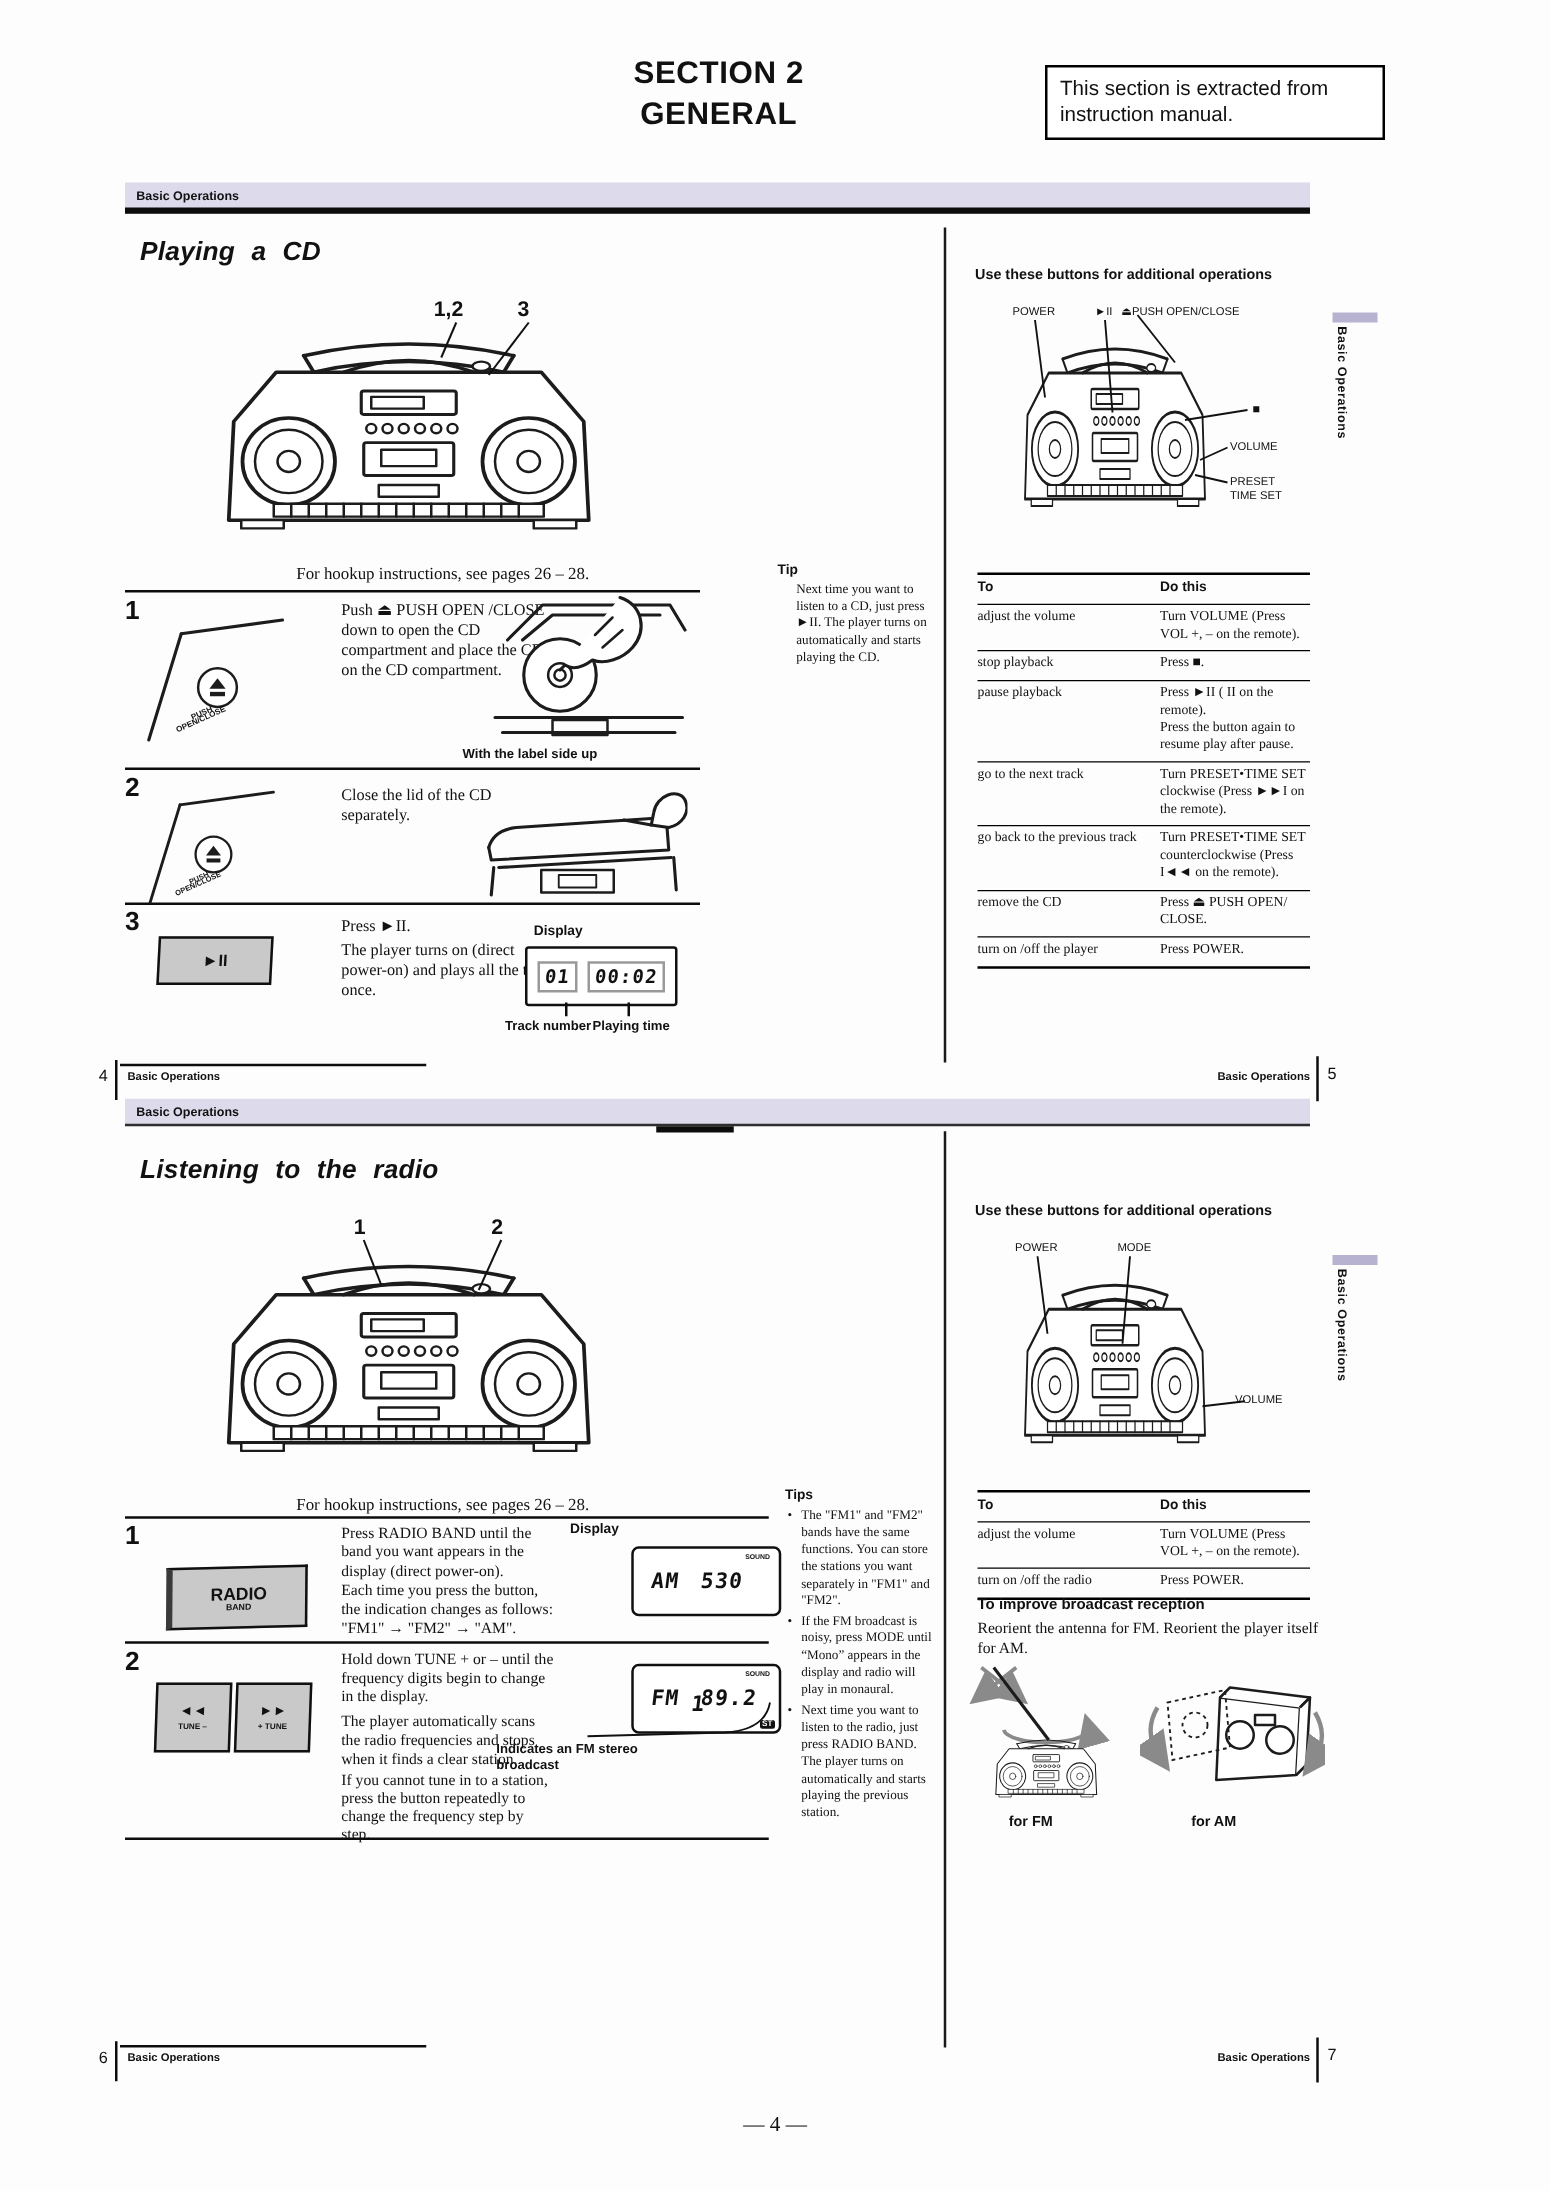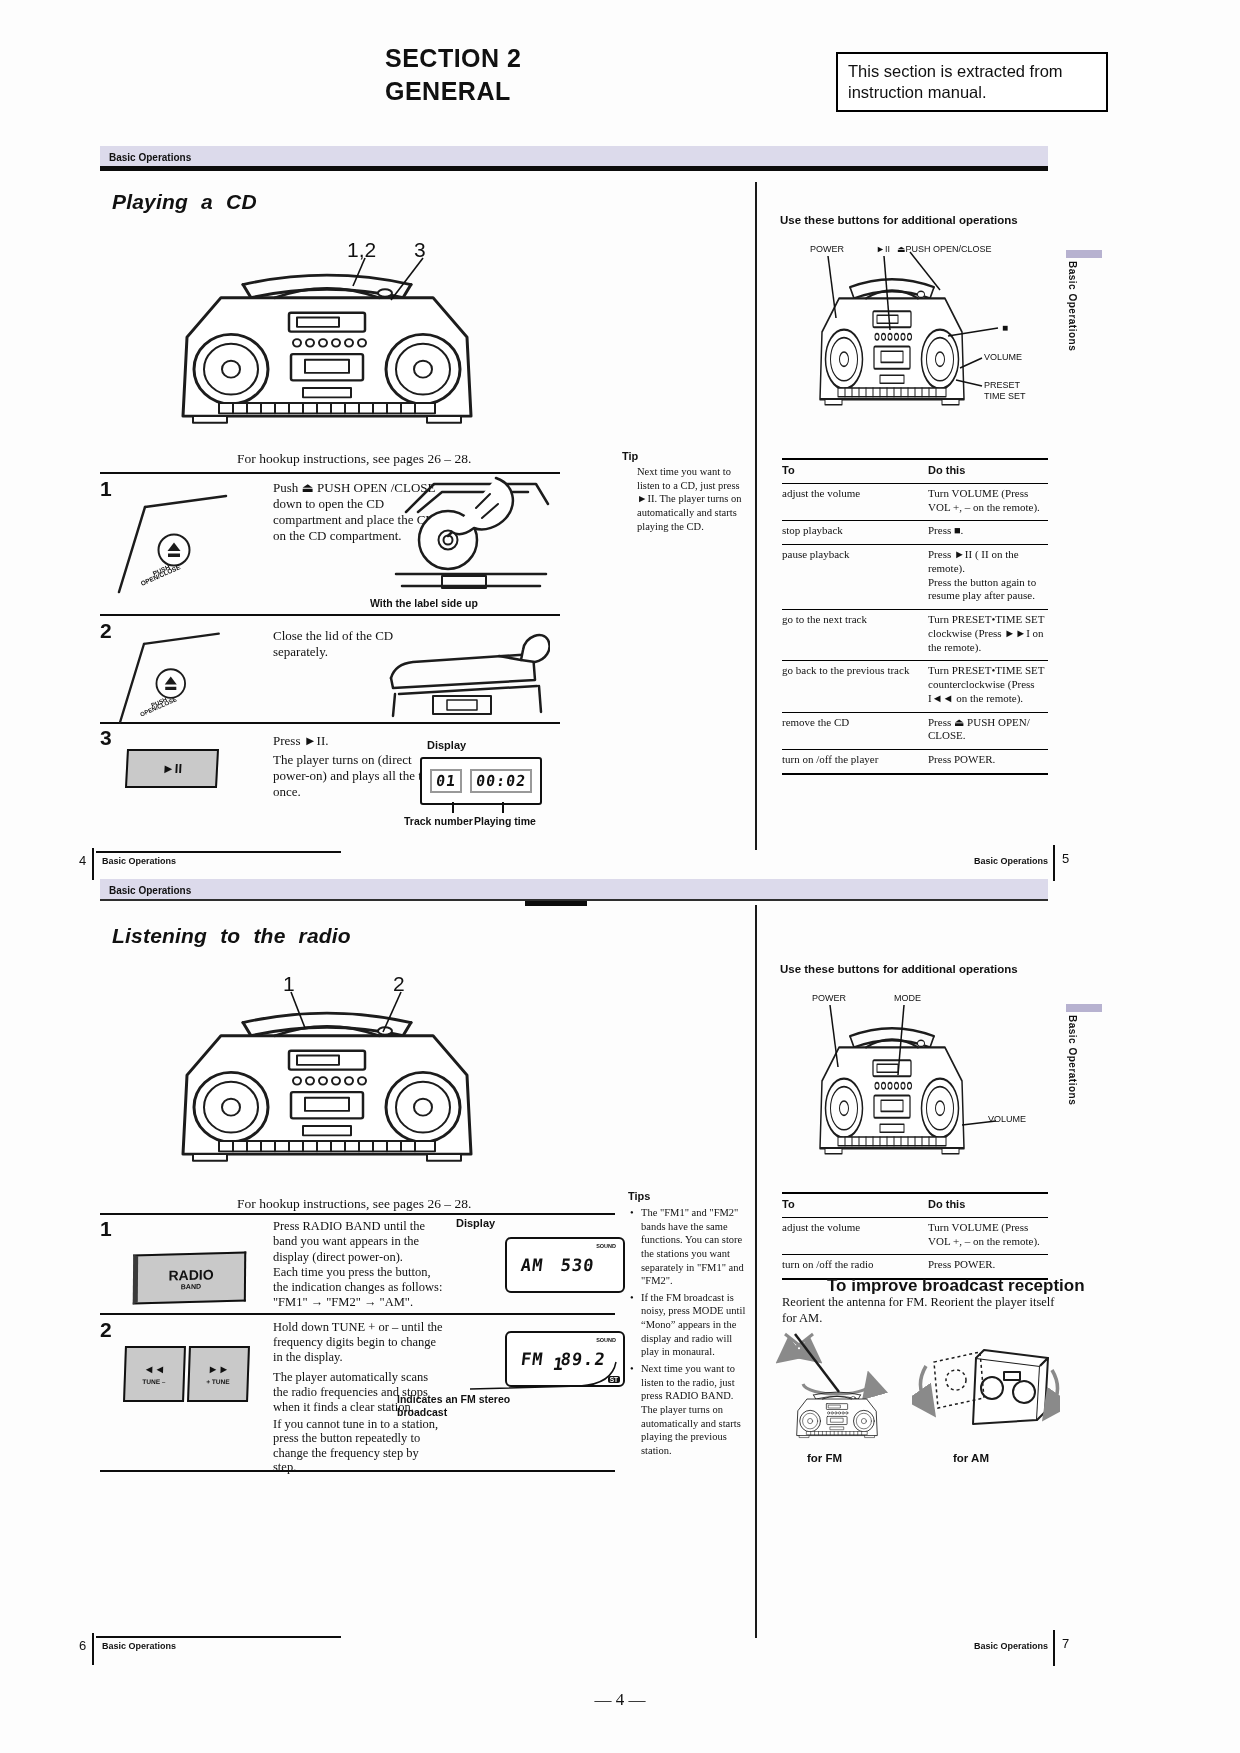--- a/index.html
+++ b/index.html
@@ -1,21 +1,21 @@
 <!DOCTYPE html>
 <html><head>
 <meta charset="utf-8">
 <style>
   html,body{margin:0;padding:0;}
   body{width:1240px;height:1753px;background:#fdfdfd;position:relative;
        font-family:"Liberation Serif",serif;color:#111;overflow:hidden;}
   .abs{position:absolute;}
   .pre{white-space:pre-line;}
   
-  .section-title{left:385px;top:42px;width:380px;
+  .section-title{left:385px;top:42px;width:380px;text-align:center;
     font-family:"Liberation Sans",sans-serif;font-weight:bold;font-size:25px;line-height:1.32;letter-spacing:.5px;}
   .note-box{left:836px;top:52px;width:248px;border:2px solid #000;padding:7px 10px;
     font-family:"Liberation Sans",sans-serif;font-size:16.5px;line-height:1.28;background:#fff;}
   
   .band{left:100px;width:948px;height:20px;background:#dcdaeb;}
   .band .bl{font-family:"Liberation Sans",sans-serif;font-weight:bold;font-size:10px;
     padding:6px 0 0 9px;display:block;}
   .band1{top:146px;border-bottom:5px solid #0c0c0c;}
   .band2{top:879px;border-bottom:2px solid #2e2e2e;}
   .regmark{left:525px;top:901px;width:62px;height:5px;background:#0c0c0c;}
@@ -56,32 +56,32 @@
   ul.tips li::before{content:"•";position:absolute;left:2px;top:0;}
   
   .usehead{font-family:"Liberation Sans",sans-serif;font-weight:bold;font-size:11.5px;width:266px;}
   .devlabel{font-family:"Liberation Sans",sans-serif;font-weight:normal;font-size:9px;line-height:1.2;}
   .dtable{width:266px;border-top:2.5px solid #000;border-bottom:2.5px solid #000;}
   .trow{display:flex;border-bottom:1.2px solid #000;padding:3px 0 6px;}
   .trow:last-child{border-bottom:none;}
   .trow.thead{font-family:"Liberation Sans",sans-serif;font-weight:bold;font-size:11px;padding:4px 0 5px;}
   .tc1{width:142px;padding-right:4px;font-size:11px;line-height:1.25;}
   .tc2{flex:1;font-size:11px;line-height:1.25;white-space:pre-line;}
-  .improvehead{font-family:"Liberation Sans",sans-serif;font-weight:bold;font-size:17px;margin-left:45px;}
+  .improvehead{font-family:"Liberation Sans",sans-serif;font-weight:bold;font-size:12px;}
   .improvebody{font-size:12.5px;line-height:1.3;}
   
   .tabsq{width:36px;height:8px;background:#b7b2d0;}
   .vtext{writing-mode:vertical-rl;font-family:"Liberation Sans",sans-serif;font-weight:bold;
     font-size:10px;letter-spacing:.5px;}
   
   .fnum{font-family:"Liberation Sans",sans-serif;font-size:13px;}
   .flabel{font-family:"Liberation Sans",sans-serif;font-weight:bold;font-size:9px;}
   .fbar{width:1.5px;background:#0d0d0d;}
   .pageno{left:0;top:1690px;width:1240px;text-align:center;font-size:17px;}
-  .callout-num{font-family:"Liberation Sans",sans-serif;font-weight:normal;font-size:21px;}
+  .callout-num{font-family:"Liberation Sans",sans-serif;font-weight:bold;font-size:17px;}
   svg{display:block;}
 </style>
 </head>
 <body>
 
 <svg width="0" height="0" style="position:absolute">
   <defs>
     <marker id="ah" markerWidth="9" markerHeight="9" refX="5" refY="4.5" orient="auto">
       <path d="M0 0 L9 4.5 L0 9 Z" fill="#8a8a8a"></path>
     </marker>

